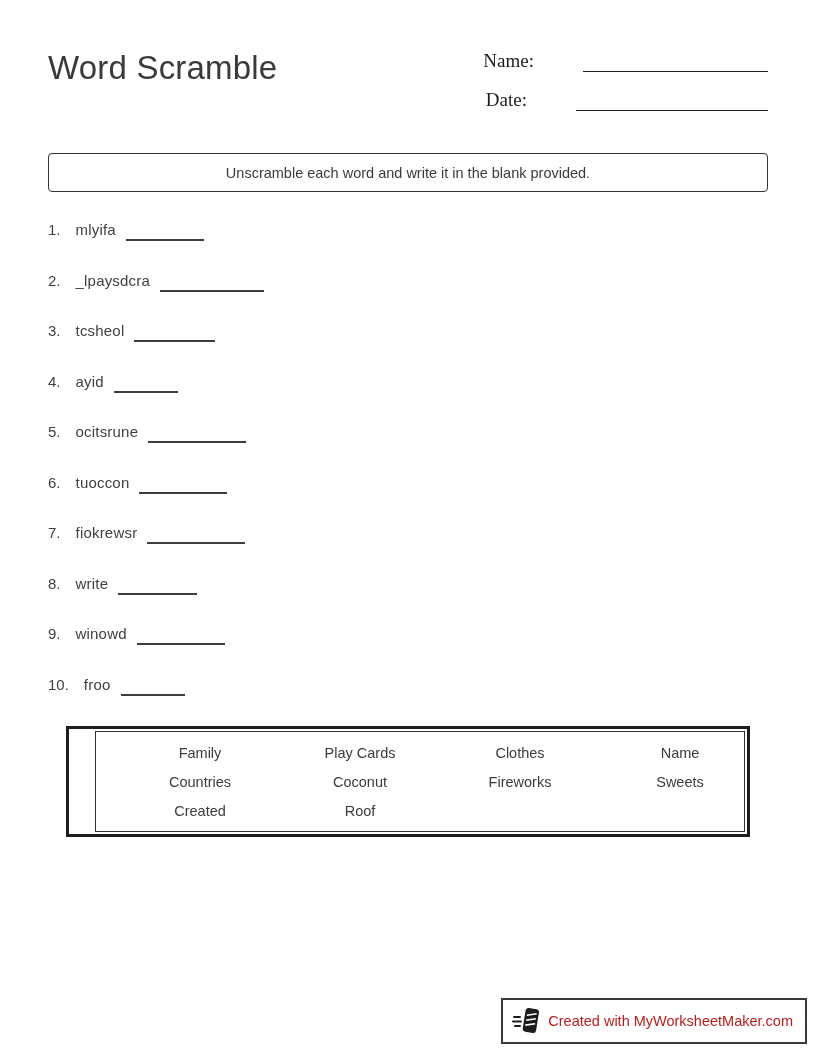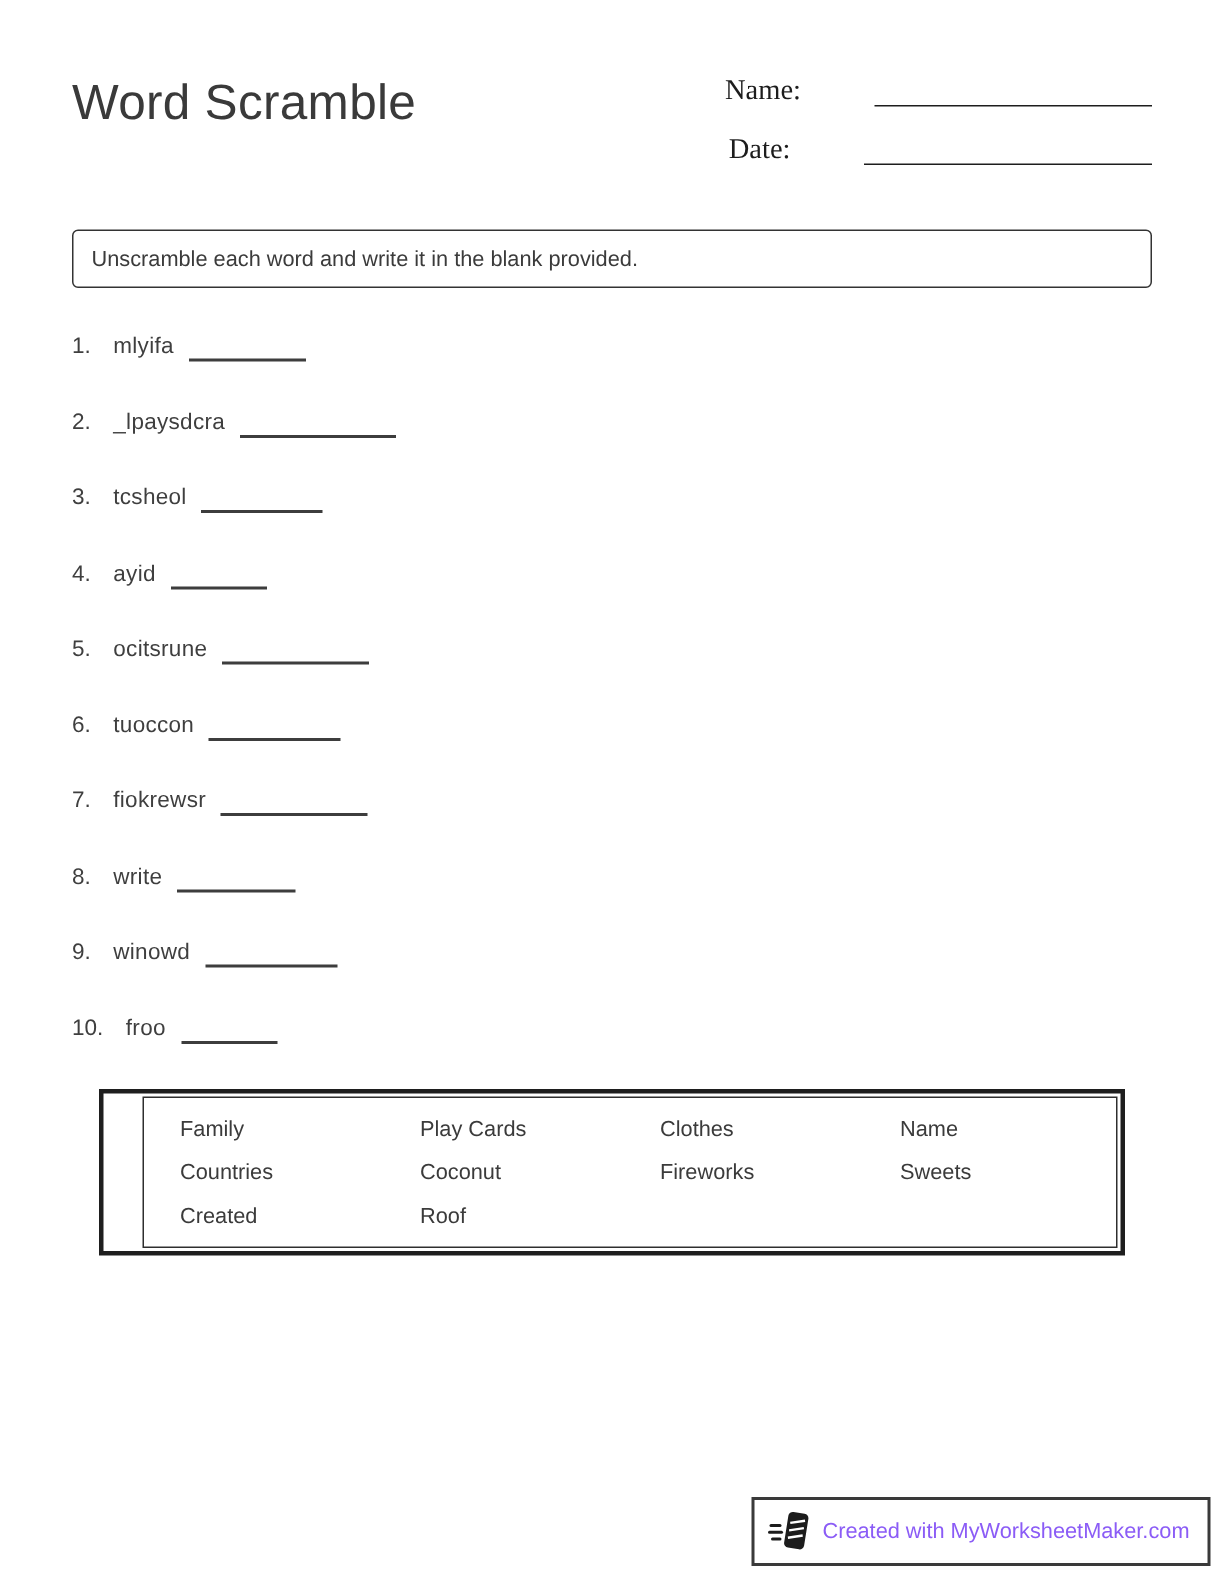--- a/index.html
+++ b/index.html
@@ -7,20 +7,21 @@
   body { font-family: "Liberation Sans", "DejaVu Sans", sans-serif; }
 
   .page {
     position: relative;
     width: 816px;
     height: 1056px;
     margin: 0 auto;
     background: #ffffff;
     padding: 48px 48px 0 48px;
     overflow: hidden;
+    text-align: center;
   }
 
   
   .header {
     display: flex;
     justify-content: space-between;
     align-items: flex-start;
   }
   .page-title {
     font-size: 33px;
@@ -115,21 +116,21 @@
     border: 2px solid #3a3a3a;
     background: #ffffff;
     padding: 6px 12px 6px 9px;
     display: flex;
     align-items: center;
     gap: 7px;
     cursor: pointer;
   }
   .footer-credit-text {
     font-size: 14.5px;
-    color: #8b5cf6;
+    color: #b91c1c;
   }
   .logo-icon { display: block; }
 </style>
 </head>
 <body>
 
 <div class="page">
 
   <div class="header">
     <div class="page-title">Word Scramble</div>

